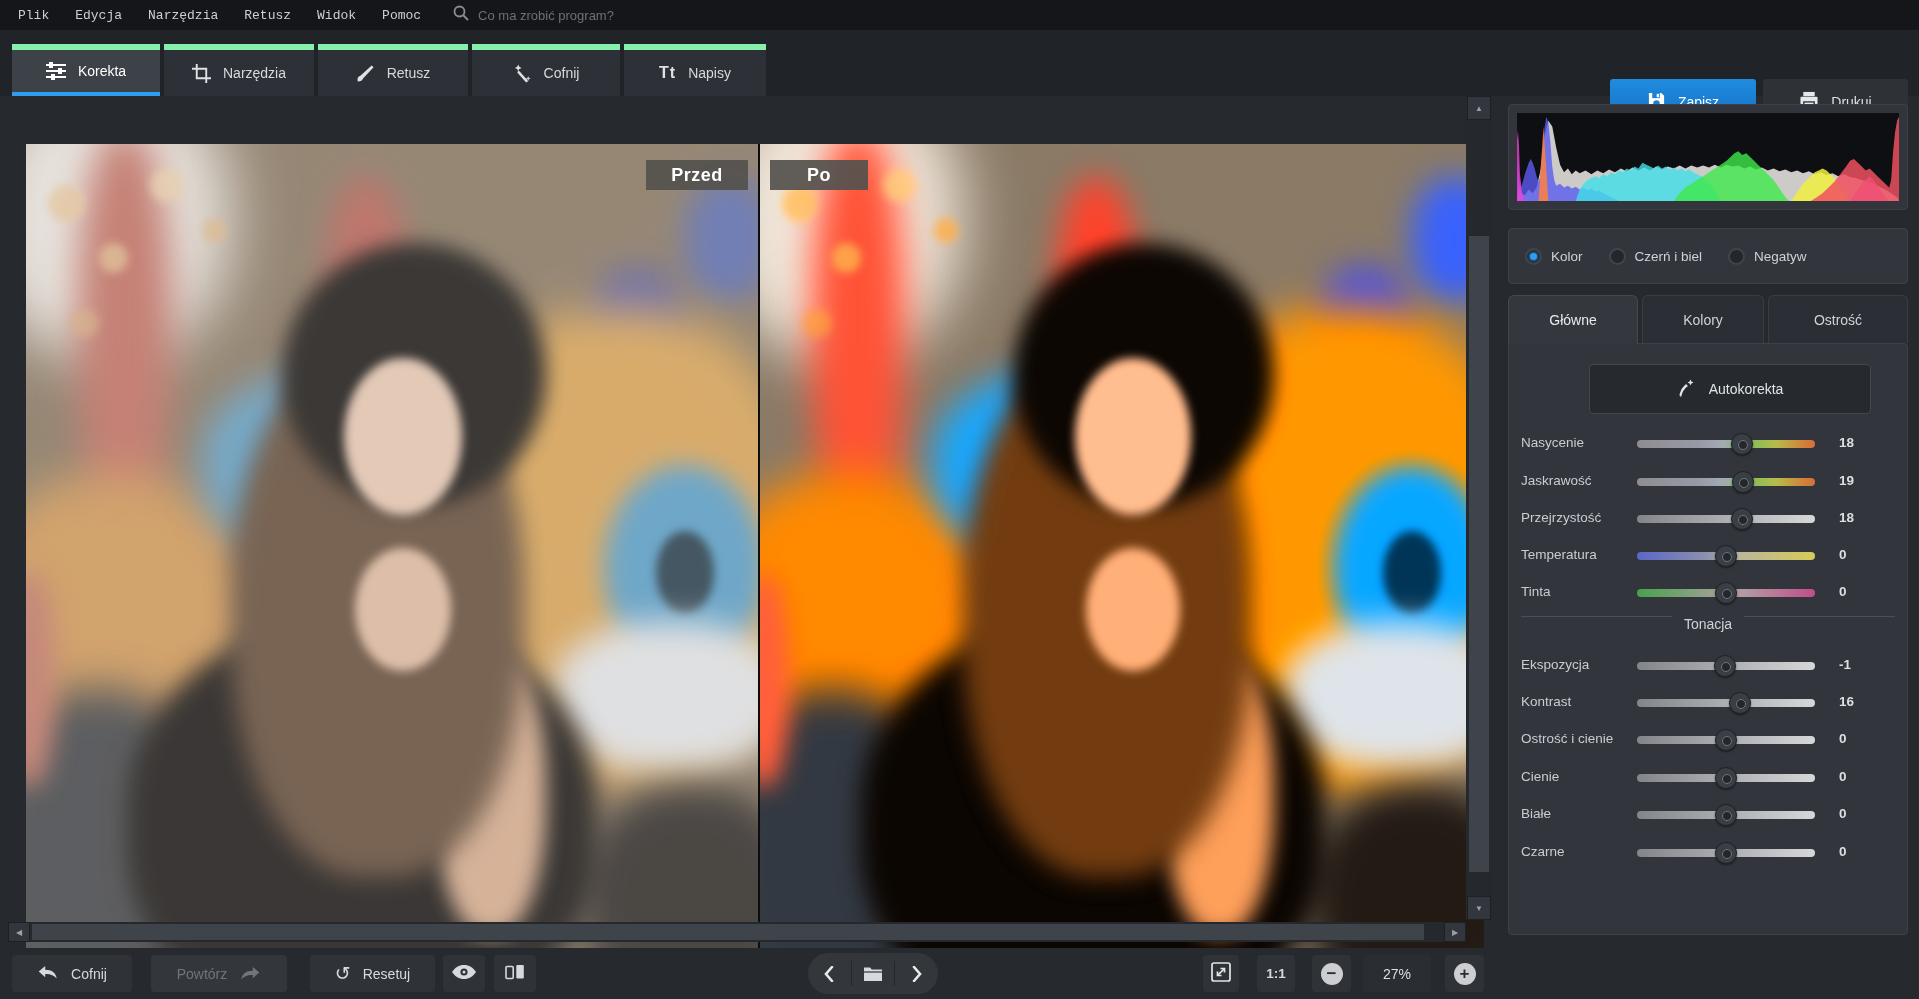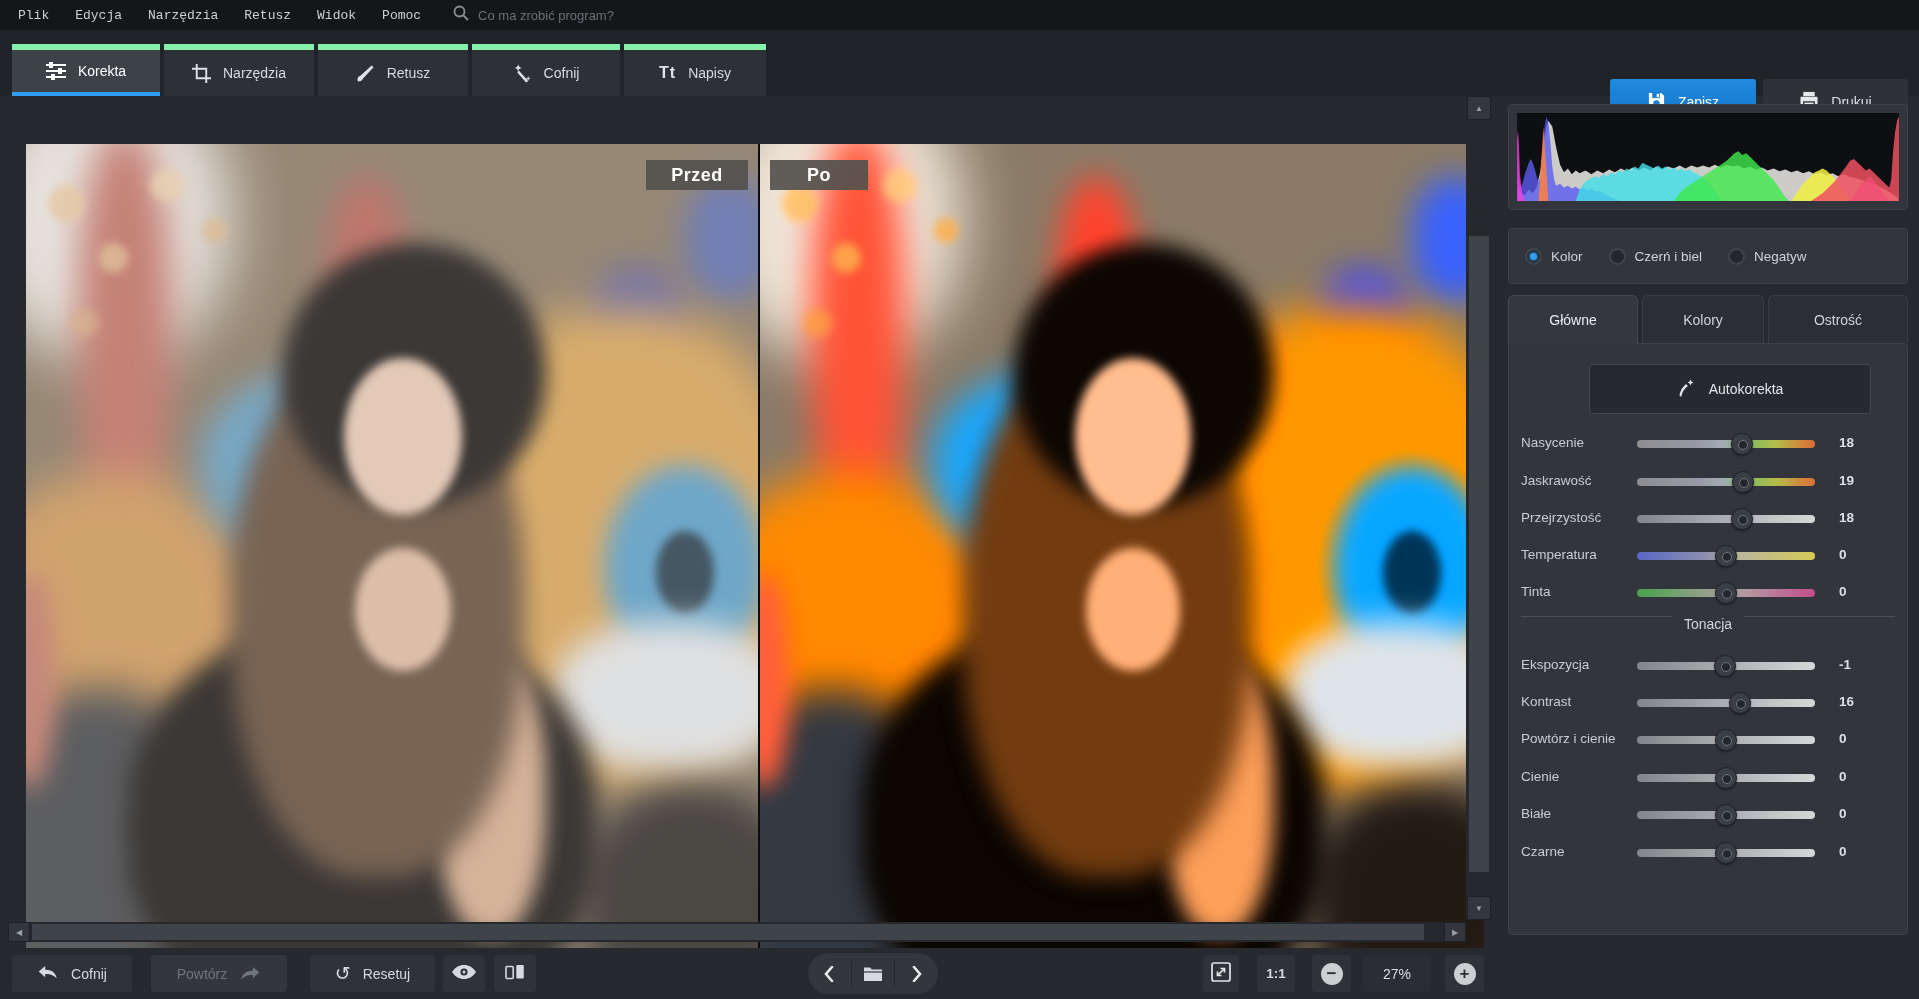--- a/index.html
+++ b/index.html
@@ -424,21 +424,21 @@
       <span class="svalue">-1</span>
     </div>
     <div class="srow" style="top:344px;">
       <span class="slabel">Kontrast</span>
       <div class="strack">
           <div class="sthumb" style="left: 58%;"></div>
         </div>
       <span class="svalue">16</span>
     </div>
     <div class="srow" style="top:381px;">
-      <span class="slabel">Powtórz i cienie</span>
+      <span class="slabel">Ostrość i cienie</span>
       <div class="strack">
           <div class="sthumb" style="left: 50%;"></div>
         </div>
       <span class="svalue">0</span>
     </div>
     <div class="srow" style="top:419px;">
       <span class="slabel">Cienie</span>
       <div class="strack">
           <div class="sthumb" style="left: 50%;"></div>
         </div>

